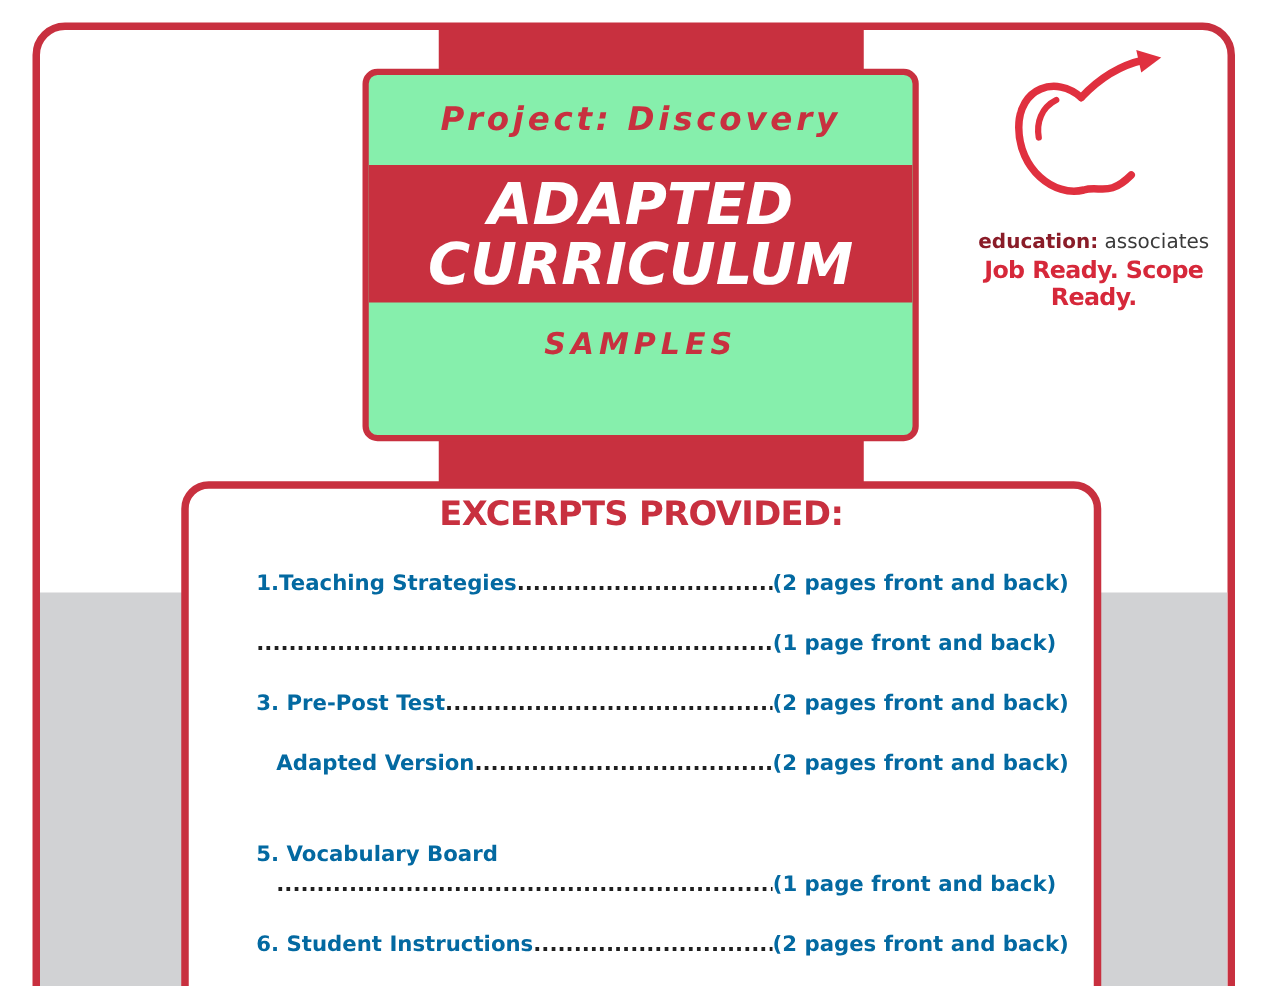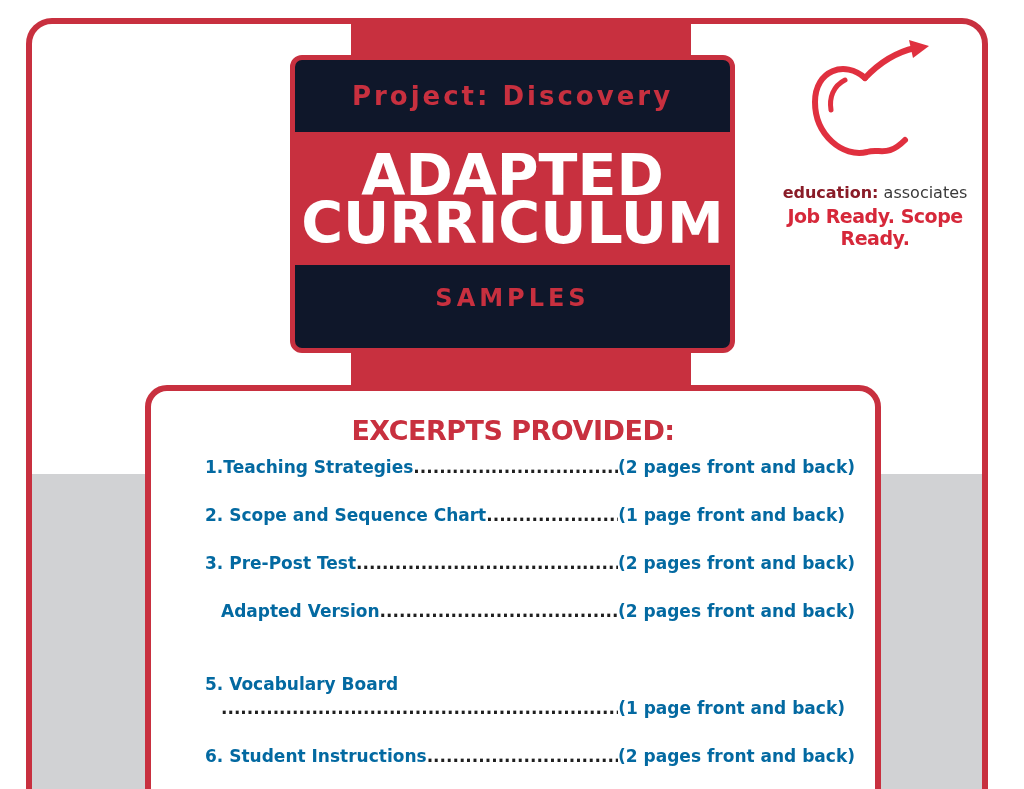--- a/index.html
+++ b/index.html
@@ -17,30 +17,30 @@
     position:absolute; left:0; right:0; top:450px; bottom:0;
     background:#d1d2d4;
   }
   .top-band {
     position:absolute; left:319px; top:0; width:340px; height:370px;
     background:var(--red);
   }
   .title-card {
     position:absolute; left:290px; top:55px; width:445px; height:298px;
     border:5px solid var(--red); border-radius:12px; box-sizing:border-box;
-    background:#0f172a; overflow:hidden;
+    background:#86efac; overflow:hidden;font-style:italic;
   }
   .tc-top {
     height:72px; display:flex; align-items:center; justify-content:center;
     color:var(--red); font-weight:bold; font-size:26px; letter-spacing:3px;
   }
   .tc-mid {
-    height:133px; background:var(--red); color:#fff;
+    height:110px; background:var(--red); color:#fff;
     display:flex; flex-direction:column; align-items:center; justify-content:center;
-    font-weight:bold; font-size:57px; line-height:48px; letter-spacing:0px;
+    font-weight:bold; font-size:46px; line-height:48px; letter-spacing:0px;
   }
   .tc-bot {
     height:66px; display:flex; align-items:center; justify-content:center;
     color:var(--red); font-weight:bold; font-size:24px; letter-spacing:4px;border-radius:24px;
   }
   .logo {
     position:absolute; left:755px; top:40px; width:240px; height:200px;
   }
   .logo svg { position:absolute; left:50px; top:0; }
   .logo .brand {
@@ -51,21 +51,21 @@
   .logo .tagline {
     position:absolute; left:0; top:165px; width:240px; text-align:center;
     font-size:19px; color:var(--red2); font-weight:bold; letter-spacing:-0.5px;
   }
   .excerpts {
     position:absolute; left:145px; top:385px; width:736px; height:500px;
     border:6px solid var(--red); border-radius:22px; box-sizing:border-box;
     background:#fff;
   }
   .excerpts h2 {
-    margin:0; position:absolute; top:24px; left:0; right:0; text-align:center;
+    margin:0; position:absolute; top:5px; left:0; right:0; text-align:center;
     color:var(--red); font-size:27px; font-weight:bold; letter-spacing:-0.5px;
   }
   .item {
     position:absolute; left:54px; width:650px;
     font-size:17px; font-weight:bold; color:#0369a1; line-height:24px;
   }
   .item .line { display:flex; white-space:nowrap; }
   .item .line .lbl { flex:0 0 auto; }
   .item .line .dots { flex:1 1 auto; overflow:hidden; color:#1f1f1f; }
   .item .line .dots::after { content:"........................................................................................................................"; letter-spacing:0; }
@@ -107,21 +107,20 @@
   <div class="item" style="top:64px">
     <div class="line">
         <span class="lbl">1.Teaching Strategies</span>
         <span class="dots"></span>
         <span class="pages">(2 pages front and back)</span>
       </div>
   </div>
 
   <div class="item" style="top:112px">
     <div class="line">
-        <span class="lbl">2. Scope and Sequence Chart</span>
         <span class="dots"></span>
         <span class="pages" style="margin-right:10px">(1 page front and back)</span>
       </div>
   </div>
 
   <div class="item" style="top:160px">
     <div class="line">
         <span class="lbl">3. Pre-Post Test</span>
         <span class="dots"></span>
         <span class="pages">(2 pages front and back)</span>

